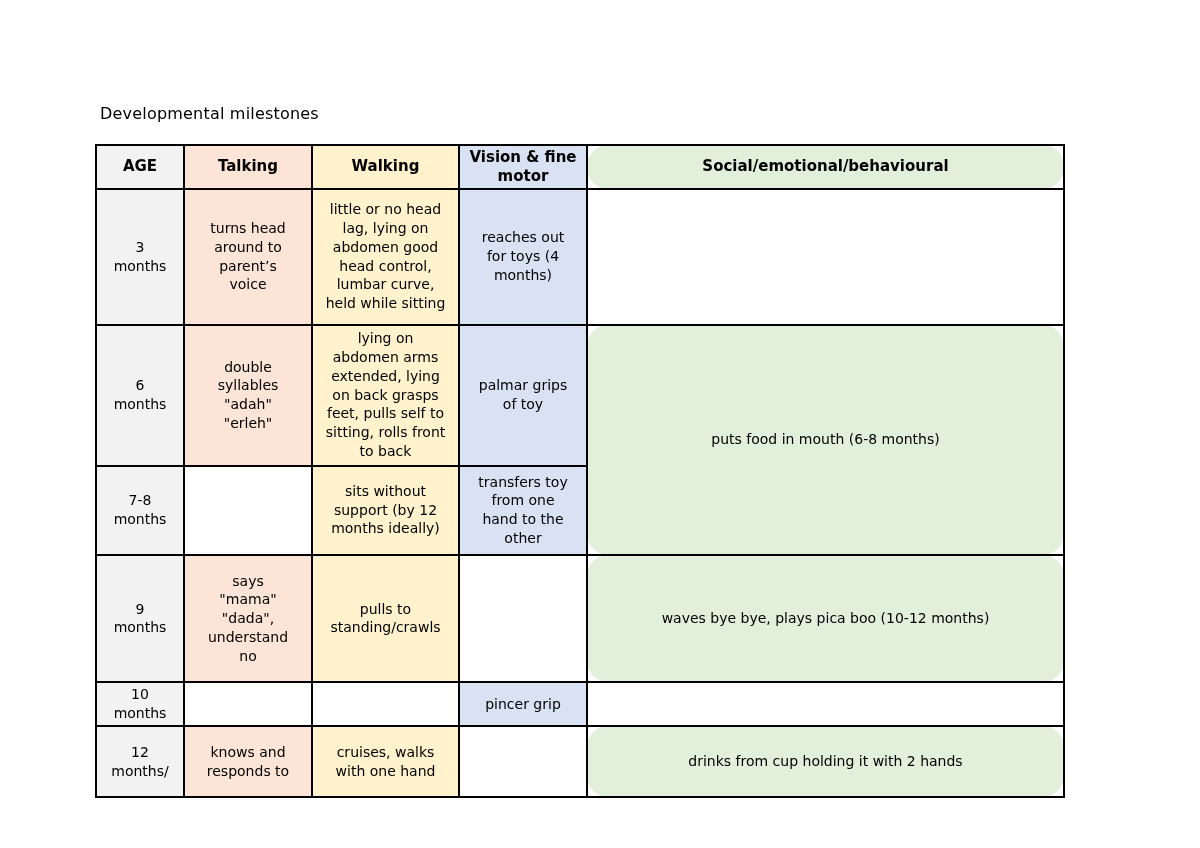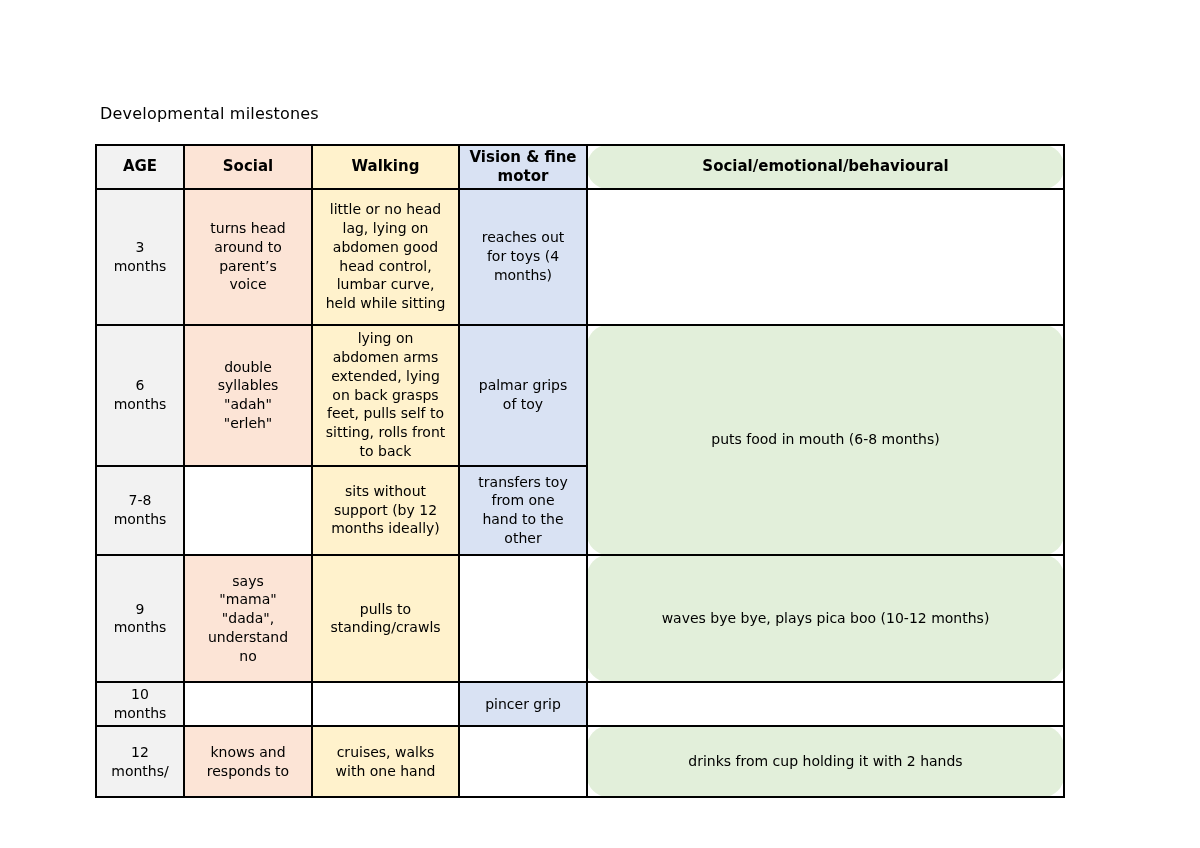--- a/index.html
+++ b/index.html
@@ -85,21 +85,21 @@
     <colgroup>
       <col style="width:88px">
       <col style="width:128px">
       <col style="width:147px">
       <col style="width:128px">
       <col style="width:477px">
     </colgroup>
     <thead>
       <tr class="r-header">
         <th class="bg-gray">AGE</th>
-        <th class="bg-peach">Social</th>
+        <th class="bg-peach">Talking</th>
         <th class="bg-yellow">Walking</th>
         <th class="bg-blue">Vision &amp; fine motor</th>
         <th class="bg-green">Social/emotional/behavioural</th>
       </tr>
     </thead>
     <tbody>
       <tr class="r-0">
         <td class="c-age bg-gray">3 months</td>
         <td class="c-talking bg-peach">turns head around to parent’s voice</td>
         <td class="c-walking bg-yellow">little or no head lag, lying on abdomen good head control, lumbar curve, held while sitting</td>

